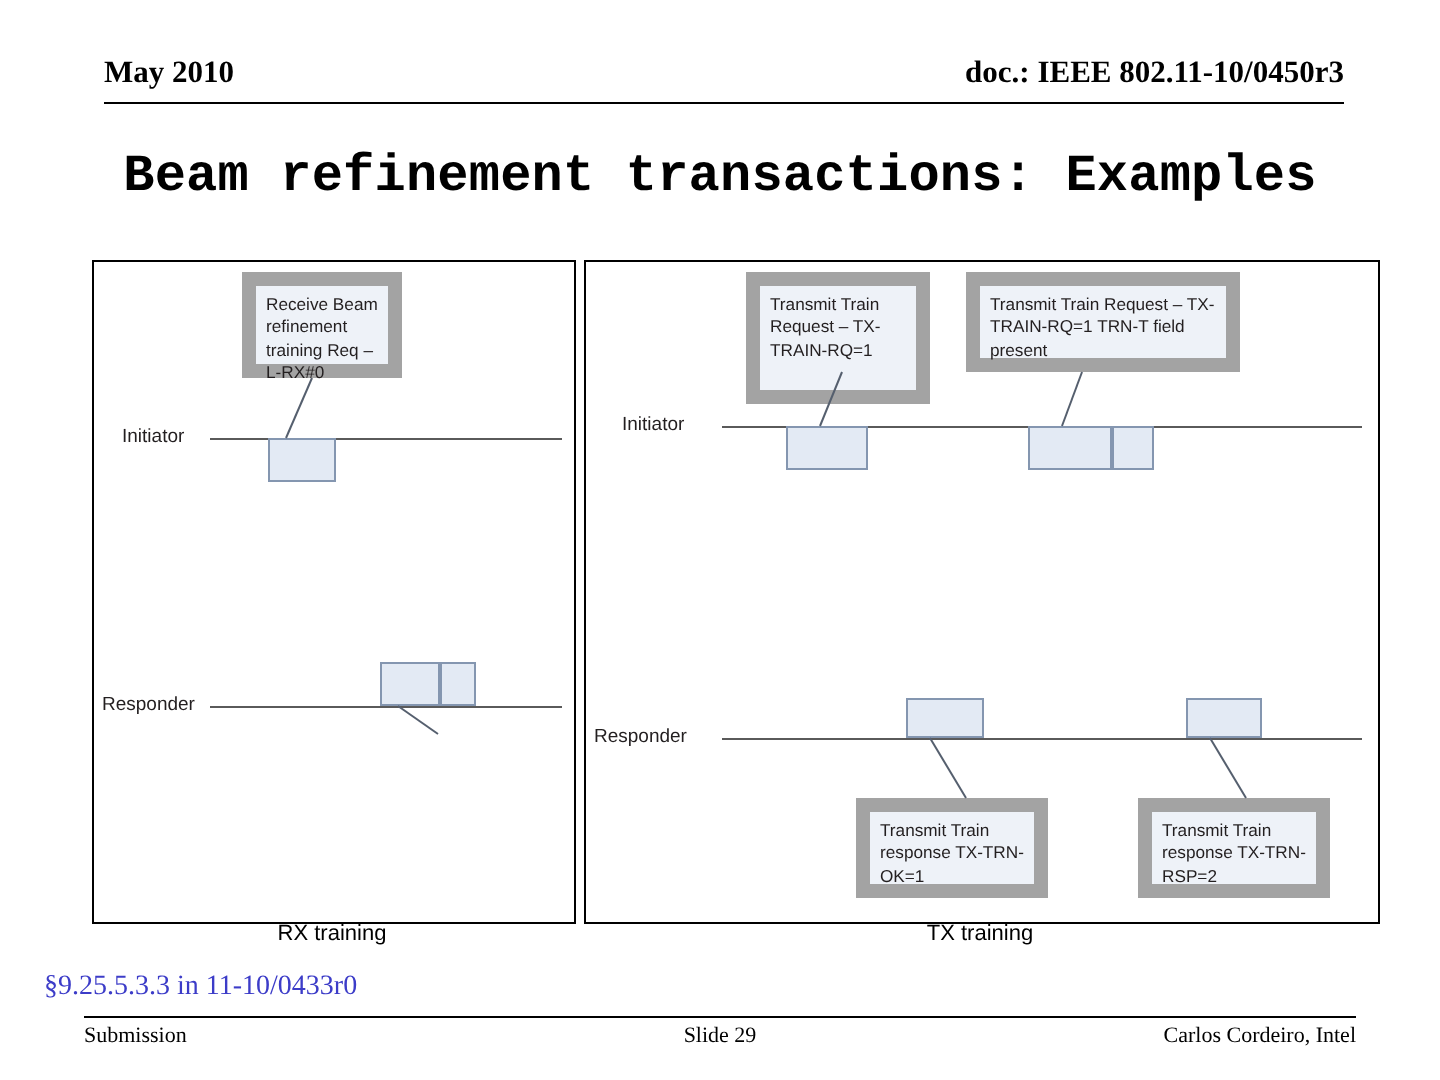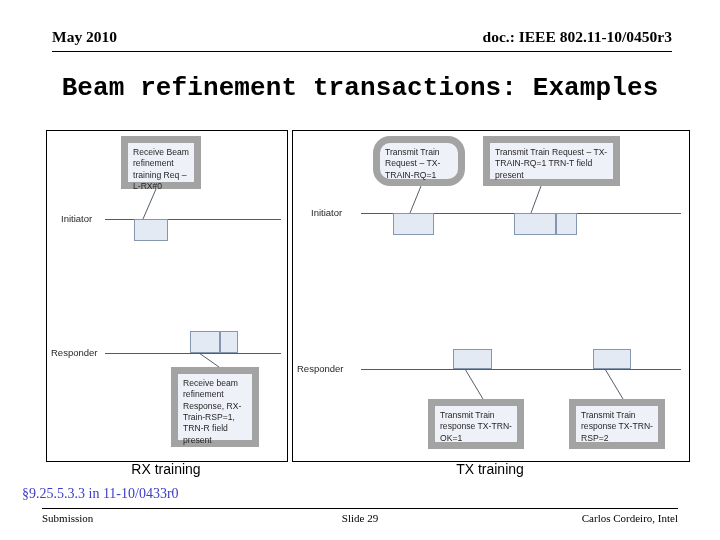--- a/index.html
+++ b/index.html
@@ -38,21 +38,21 @@
 
   
   .callout{position:absolute;background:#eef2f8;border:7px solid #a3a3a3;
     box-sizing:border-box;font-family:"Liberation Sans",sans-serif;font-size:8.6px;
     line-height:1.32;color:#231f20;padding:4px 4px 3px 5px;}
 
   .leader{position:absolute;overflow:visible;pointer-events:none;}
   .leader line{stroke:#555f6e;stroke-width:1;}
 
   
-  .caption{position:absolute;font-family:"Liberation Sans",sans-serif;font-size:14px;
+  .caption{position:absolute;font-family:"Liberation Sans",sans-serif;font-size:11px;
     color:#000;text-align:center;}
   #caption-rx{left:46px;top:461px;width:240px;}
   #caption-tx{left:292px;top:461px;width:396px;}
 
   
   .refline{position:absolute;left:22px;top:486px;font-family:"Liberation Serif",serif;
     font-size:14px;color:#3c3cc8;white-space:nowrap;}
 
   
   .ftr-rule{position:absolute;left:42px;top:508px;width:636px;height:0;
@@ -87,37 +87,36 @@
     <svg class="leader" style="left:0;top:0;width:240px;height:330px;">
       <line x1="109" y1="58" x2="96" y2="88"></line>
     </svg>
 
     <div class="lifeline" style="left:58px;top:222px;width:176px;"></div>
     <div class="role-label" style="left:4px;top:216px;">Responder</div>
 
     <div class="pkt" style="left:143px;top:200px;width:30px;height:22px;"></div>
     <div class="pkt" style="left:173px;top:200px;width:18px;height:22px;"></div>
 
-    <div class="callout" style="left:124px;top:236px;width:88px;height:80px;">Receive beam refinement Response, RX-Train-RSP=1, TRN-R field present</div>
     <svg class="leader" style="left:0;top:0;width:240px;height:330px;">
       <line x1="152" y1="222" x2="172" y2="236"></line>
     </svg>
   </div>
 
   <div class="panel" id="panel-tx">
 
     <div class="lifeline" style="left:68px;top:82px;width:320px;"></div>
     <div class="role-label" style="left:18px;top:76px;">Initiator</div>
 
     <div class="pkt" style="left:100px;top:82px;width:41px;height:22px;"></div>
 
     <div class="pkt" style="left:221px;top:82px;width:42px;height:22px;"></div>
     <div class="pkt" style="left:263px;top:82px;width:21px;height:22px;"></div>
 
-    <div class="callout" style="left:80px;top:5px;width:92px;height:50px;border-radius:17px;">Transmit Train Request – TX-TRAIN-RQ=1</div>
+    <div class="callout" style="left:80px;top:5px;width:92px;height:66px;">Transmit Train Request – TX-TRAIN-RQ=1</div>
     <svg class="leader" style="left:0;top:0;width:396px;height:330px;">
       <line x1="128" y1="55" x2="117" y2="82"></line>
     </svg>
 
     <div class="callout" style="left:190px;top:5px;width:137px;height:50px;">Transmit Train Request – TX-TRAIN-RQ=1 TRN-T field present</div>
     <svg class="leader" style="left:0;top:0;width:396px;height:330px;">
       <line x1="248" y1="55" x2="238" y2="82"></line>
     </svg>
 
     <div class="lifeline" style="left:68px;top:238px;width:320px;"></div>

